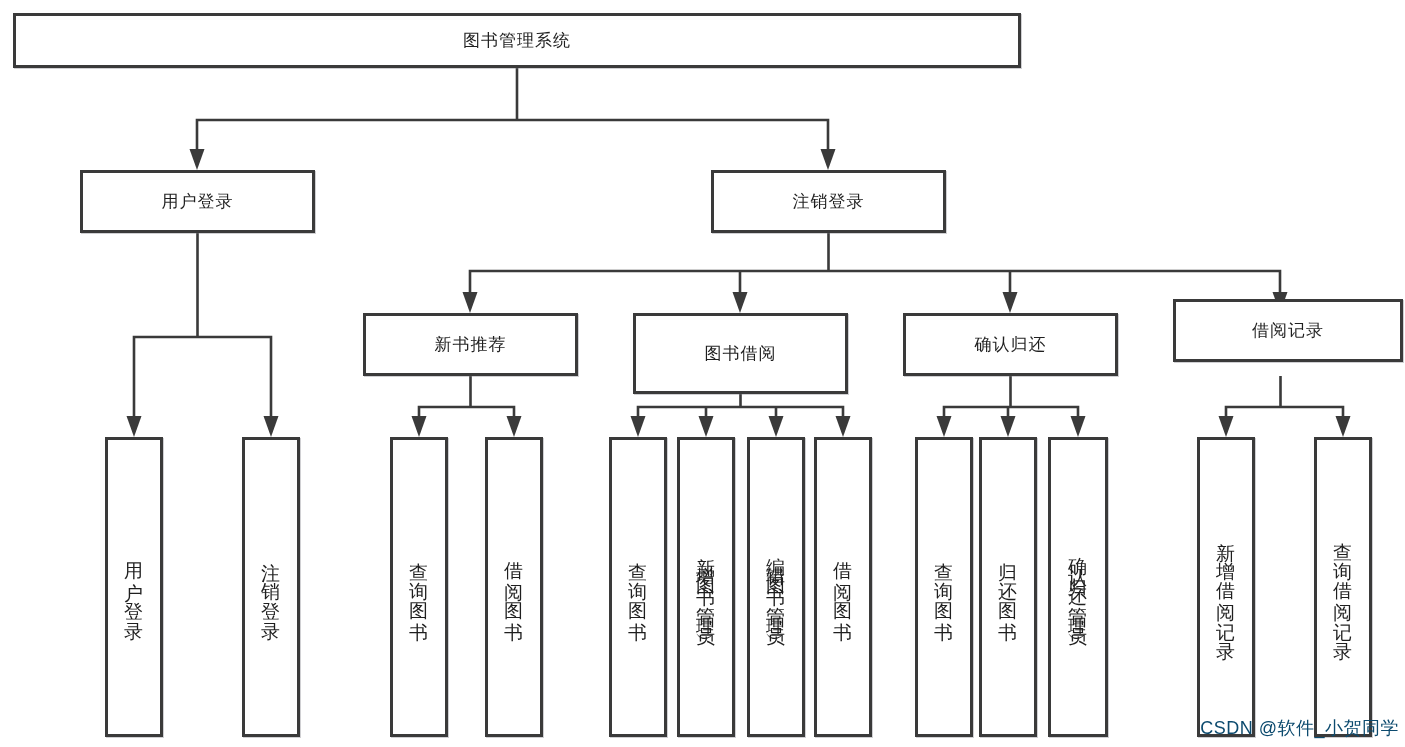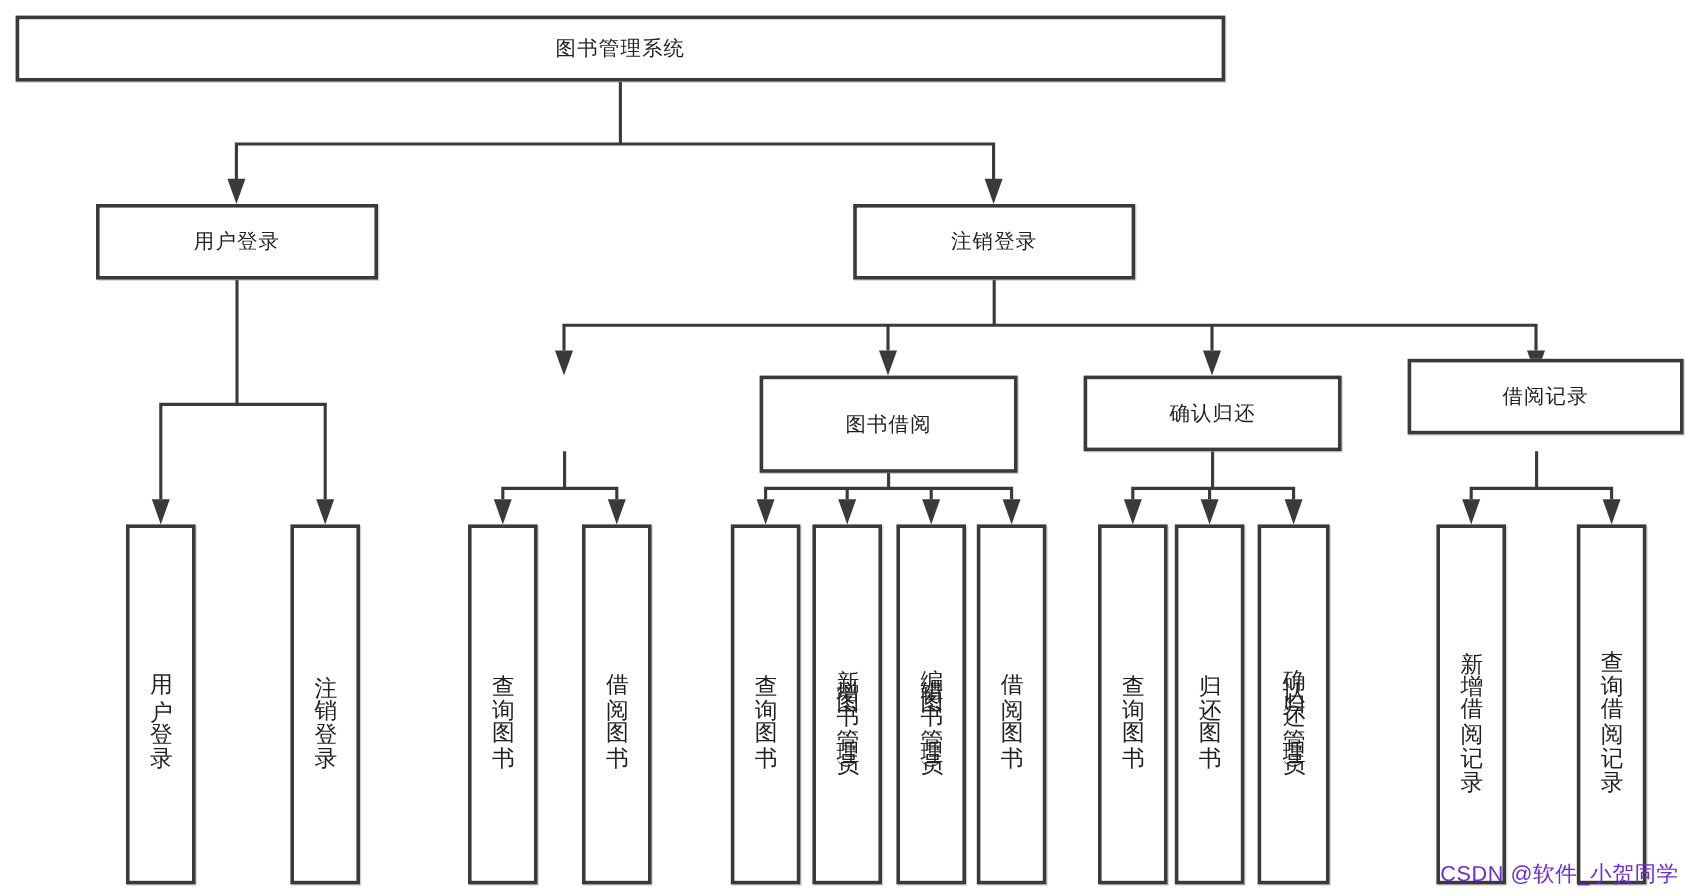--- a/index.html
+++ b/index.html
@@ -15,21 +15,21 @@
   }
   .node .hlabel{font-size:17px;letter-spacing:1px;white-space:nowrap;}
   .node.top .hlabel{font-size:17px;}
   .node.leaf .vlabel{
     writing-mode:vertical-rl;text-orientation:mixed;
     font-size:19px;letter-spacing:20px;line-height:1;white-space:nowrap;
   }
   .node.leaf .vlabel.tight{letter-spacing:10px;}
   .watermark{
     position:absolute;z-index:3;right:6px;top:716px;font-size:18px;
-    color:#6d28d9;letter-spacing:0.5px;white-space:nowrap;
+    color:#0c4a6e;letter-spacing:0.5px;white-space:nowrap;
   }
 </style>
 </head>
 <body>
 
 <div class="stage">
 
   <svg class="wires" width="1405" height="747" viewBox="0 0 1405 747">
     <g stroke="#3a3a3a" stroke-width="2.6" fill="none">
 
@@ -74,20 +74,23 @@
     <span class="hlabel">图书管理系统</span>
   </div>
 
   <div class="node" style="left:80px;top:170px;width:235px;height:63px">
     <span class="hlabel">用户登录</span>
   </div>
   <div class="node" style="left:711px;top:170px;width:235px;height:63px">
     <span class="hlabel">注销登录</span>
   </div>
 
+  <div class="node" style="left:363px;top:313px;width:215px;height:63px">
+    <span class="hlabel">新书推荐</span>
+  </div>
   <div class="node" style="left:633px;top:313px;width:215px;height:81px">
     <span class="hlabel">图书借阅</span>
   </div>
   <div class="node" style="left:903px;top:313px;width:215px;height:63px">
     <span class="hlabel">确认归还</span>
   </div>
   <div class="node" style="left:1173px;top:299px;width:230px;height:63px">
     <span class="hlabel">借阅记录</span>
   </div>
 

